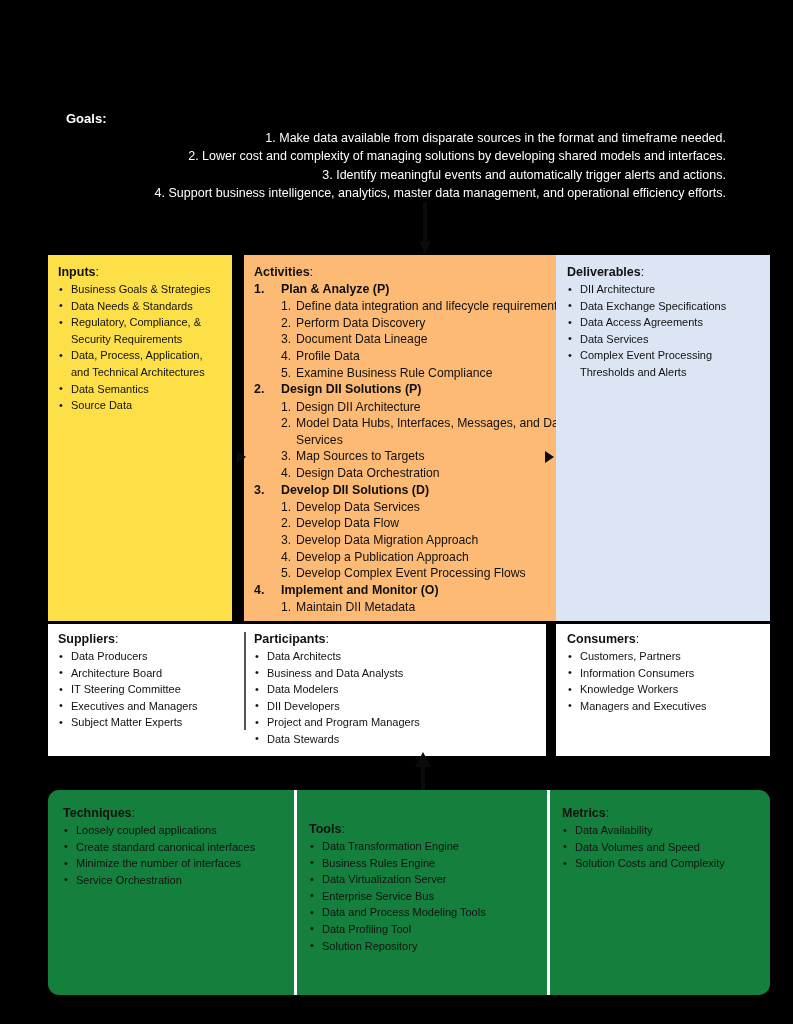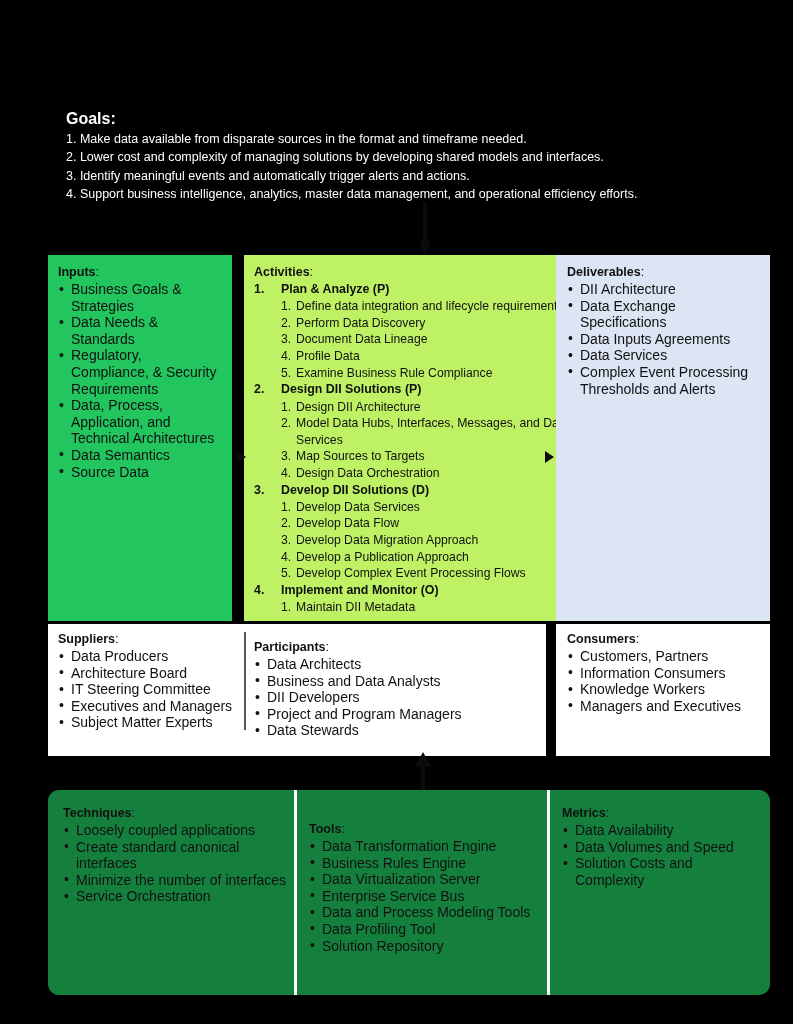--- a/index.html
+++ b/index.html
@@ -20,24 +20,25 @@
     position: absolute;
     left: 66px;
     top: 110px;
     width: 660px;
     color: #ffffff;
     font-size: 12.5px;
     line-height: 18.5px;
   }
   #goals .goals-title {
     font-weight: bold;
-    font-size: 16px;
+    font-size: 13px;
   }
   #goals .goal-line {
     white-space: nowrap;
+    text-align: right;
   }
 
   
   .arrow-down-main {
     position: absolute;
     left: 419px;
     top: 202px;
     width: 12px;
     height: 53px;
   }
@@ -61,31 +62,31 @@
     position: absolute;
     left: 48px;
     top: 255px;
   }
   .col-inputs {
     position: absolute;
     left: 0px;
     top: 0px;
     width: 184px;
     height: 366px;
-    background: #22c55e;
+    background: #fde047;
     box-sizing: border-box;
     padding: 10px 9px 6px 10px;
   }
   .col-activities {
     position: absolute;
     left: 196px;
     top: 0px;
     width: 354px;
     height: 366px;
-    background: #bef264;
+    background: #fdba74;
     box-sizing: border-box;
     padding: 10px 8px 6px 10px;
   }
   .col-deliverables {
     position: absolute;
     left: 508px;
     top: 0px;
     width: 214px;
     height: 366px;
     background: #dbe5f3;
@@ -102,21 +103,21 @@
   .sec-title .colon { font-weight: normal; }
 
   ul.bullets {
     list-style: none;
     margin: 0;
     padding: 0;
   }
   ul.bullets > li {
     position: relative;
     padding-left: 13px;
-    font-size: 14px;
+    font-size: 11px;
     line-height: 16.6px;
     color: #111111;
   }
   ul.bullets > li::before {
     content: "\2022";
     position: absolute;
     left: 1px;
     top: -0.5px;
   }
 
@@ -181,21 +182,21 @@
   }
   .mid-sup {
     position: absolute;
     left: 10px;
     top: 8px;
     width: 180px;
   }
   .mid-par {
     position: absolute;
     left: 206px;
-    top: 16px;
+    top: 8px;
     width: 285px;
   }
   .mid-con-box {
     position: absolute;
     left: 556px;
     top: 624px;
     width: 214px;
     height: 132px;
     background: #ffffff;
     box-sizing: border-box;
@@ -328,21 +329,21 @@
     </ol>
   </div>
 
   <div class="col-deliverables">
     <div class="sec-title">
       <span>Deliverables</span><span class="colon">:</span>
     </div>
     <ul class="bullets">
       <li>DII Architecture</li>
       <li>Data Exchange Specifications</li>
-      <li>Data Inputs Agreements</li>
+      <li>Data Access Agreements</li>
       <li>Data Services</li>
       <li>Complex Event Processing Thresholds and Alerts</li>
     </ul>
   </div>
 
 </div>
 
 <svg id="arrow-in-act" class="arrow-right-small" viewBox="0 0 20 26" xmlns="http://www.w3.org/2000/svg">
   <polygon points="4,7 13,13 4,19" fill="#0b0b0b"></polygon>
 </svg>
@@ -366,20 +367,21 @@
     </ul>
   </div>
 
   <div class="mid-par">
     <div class="sec-title">
       <span>Participants</span><span class="colon">:</span>
     </div>
     <ul class="bullets">
       <li>Data Architects</li>
       <li>Business and Data Analysts</li>
+      <li>Data Modelers</li>
       <li>DII Developers</li>
       <li>Project and Program Managers</li>
       <li>Data Stewards</li>
     </ul>
   </div>
 </div>
 
 <div class="mid-con-box">
   <div class="sec-title">
     <span>Consumers</span><span class="colon">:</span>

